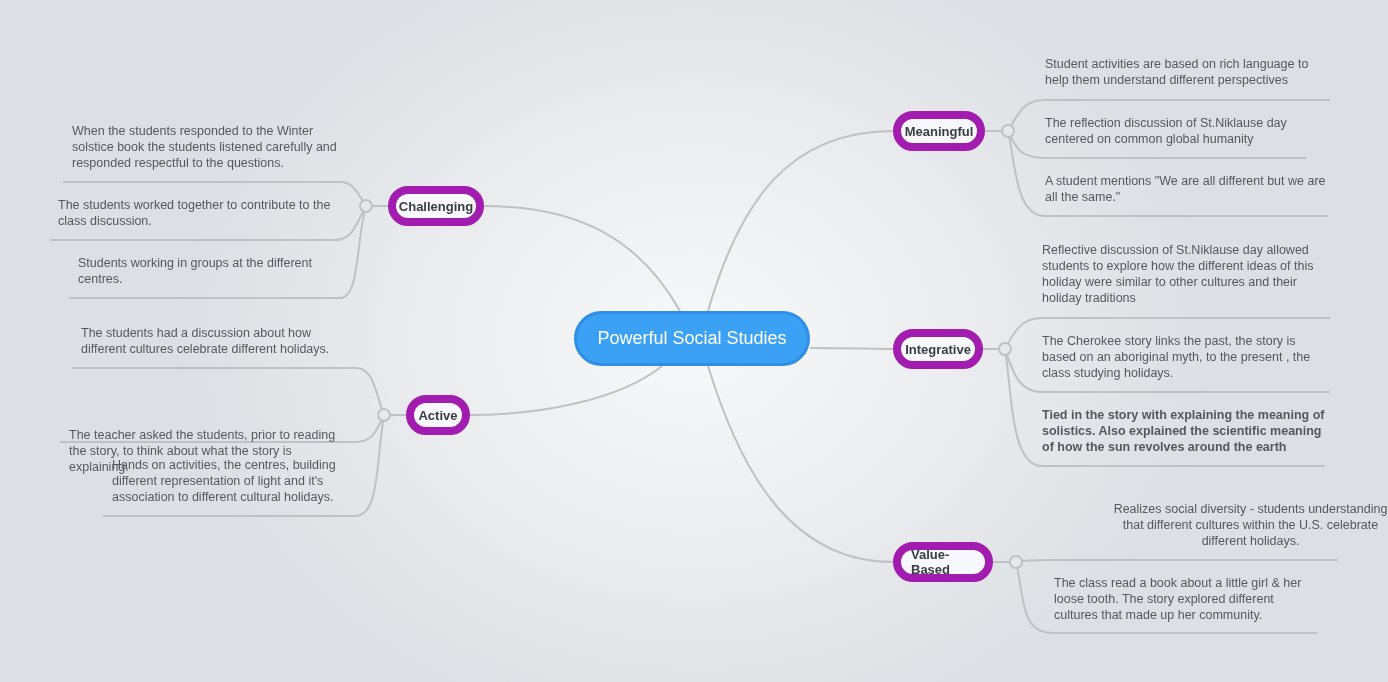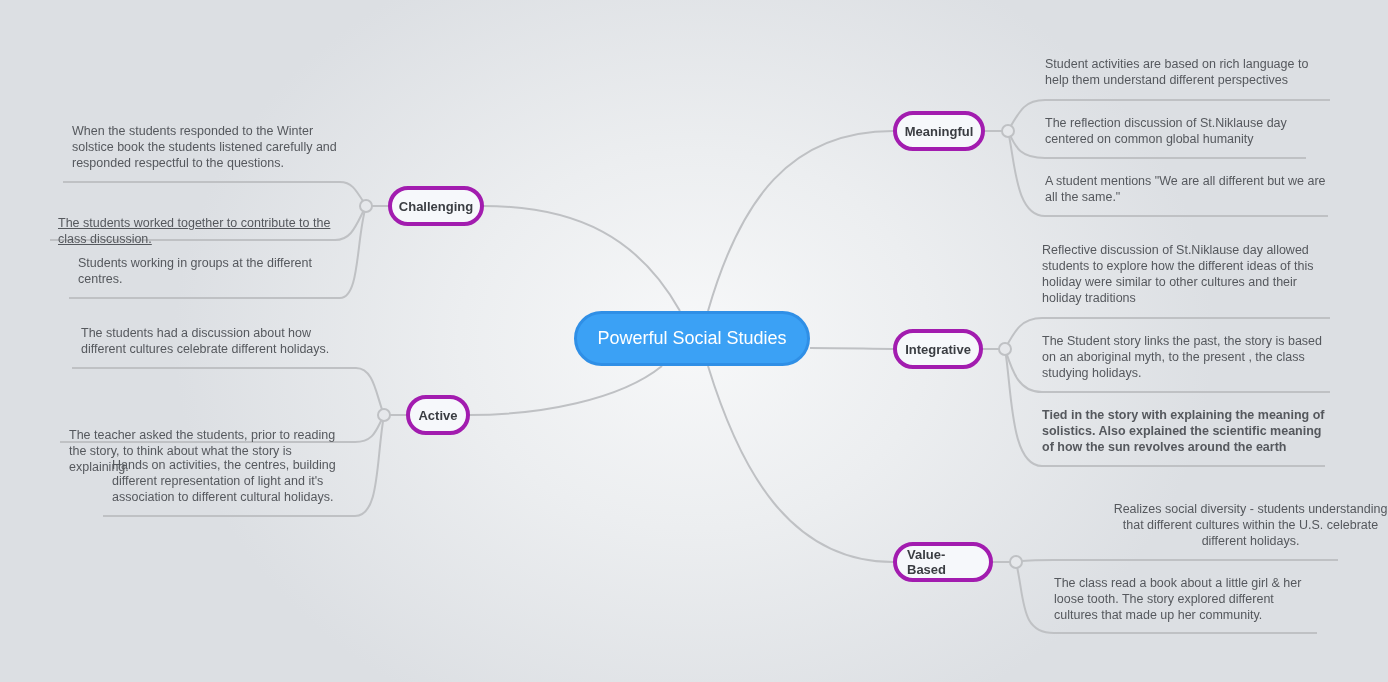--- a/index.html
+++ b/index.html
@@ -11,21 +11,21 @@
   svg.lines { position: absolute; left: 0; top: 0; width: 1388px; height: 682px; }
   .central {
     position: absolute; left: 574px; top: 311px; width: 236px; height: 55px;
     box-sizing: border-box; border-radius: 28px;
     background: #3ba1f5; border: 3px solid #2f8fe6;
     color: #ffffff; font-weight: normal; font-size: 18px;
     display: flex; align-items: center; justify-content: center;
   }
   .branch {
     position: absolute; box-sizing: border-box; height: 40px; border-radius: 20px;
-    background: #f6f8fb; border: 4px solid #a21caf;
+    background: #f6f8fb; border: 8px solid #a21caf;
     color: #3a3d42; font-weight: bold; font-size: 13px;
     display: flex; align-items: center; justify-content: center; padding: 0 10px;
   }
   .leaf {
     position: absolute; color: #55585d; font-size: 12.5px; line-height: 16px;
     white-space: normal;
   }
 </style>
 </head>
 <body>
@@ -80,34 +80,34 @@
   <span>Meaningful</span>
 </div>
 <div class="leaf" style="left:1045px;top:56px;width:290px;">Student activities are based on rich language to help them understand different perspectives</div>
 <div class="leaf" style="left:1045px;top:115px;width:265px;">The reflection discussion of St.Niklause day centered on common global humanity</div>
 <div class="leaf" style="left:1045px;top:173px;width:285px;">A student mentions "We are all different but we are all the same."</div>
 
 <div class="branch" style="left:893px;top:329px;width:90px;">
   <span>Integrative</span>
 </div>
 <div class="leaf" style="left:1042px;top:242px;width:285px;">Reflective discussion of St.Niklause day allowed students to explore how the different ideas of this holiday were similar to other cultures and their holiday traditions</div>
-<div class="leaf" style="left:1042px;top:333px;width:290px;">The Student story links the past, the story is based on an aboriginal myth, to the present , the class studying holidays.</div>
+<div class="leaf" style="left:1042px;top:333px;width:290px;">The Cherokee story links the past, the story is based on an aboriginal myth, to the present , the class studying holidays.</div>
 <div class="leaf" style="left:1042px;top:407px;width:285px;font-weight:bold;">Tied in the story with explaining the meaning of solistics. Also explained the scientific meaning of how the sun revolves around the earth</div>
 
 <div class="branch" style="left:893px;top:542px;width:100px;align-items:center;">
   <span>Value-Based</span>
 </div>
 <div class="leaf" style="left:1108px;top:501px;width:285px;text-align:center;">Realizes social diversity - students understanding that different cultures within the U.S. celebrate different holidays.</div>
 <div class="leaf" style="left:1054px;top:575px;width:265px;">The class read a book about a little girl &amp; her loose tooth. The story explored different cultures that made up her community.</div>
 
 <div class="branch" style="left:388px;top:186px;width:96px;">
   <span>Challenging</span>
 </div>
 <div class="leaf" style="left:72px;top:123px;width:270px;">When the students responded to the Winter solstice book the students listened carefully and responded respectful to the questions.</div>
-<div class="leaf" style="left:58px;top:215px;width:285px;text-decoration:underline;">The students worked together to contribute to the class discussion.</div>
+<div class="leaf" style="left:58px;top:197px;width:285px;">The students worked together to contribute to the class discussion.</div>
 <div class="leaf" style="left:78px;top:255px;width:265px;">Students working in groups at the different centres.</div>
 
 <div class="branch" style="left:406px;top:395px;width:64px;">
   <span>Active</span>
 </div>
 <div class="leaf" style="left:81px;top:325px;width:275px;">The students had a discussion about how different cultures celebrate different holidays.</div>
 <div class="leaf" style="left:69px;top:383px;width:285px;margin-top:44px;">The teacher asked the students, prior to reading the story, to think about what the story is explaining.</div>
 <div class="leaf" style="left:112px;top:457px;width:245px;">Hands on activities, the centres, building different representation of light and it's association to different cultural holidays.</div>
 
 </body></html>

